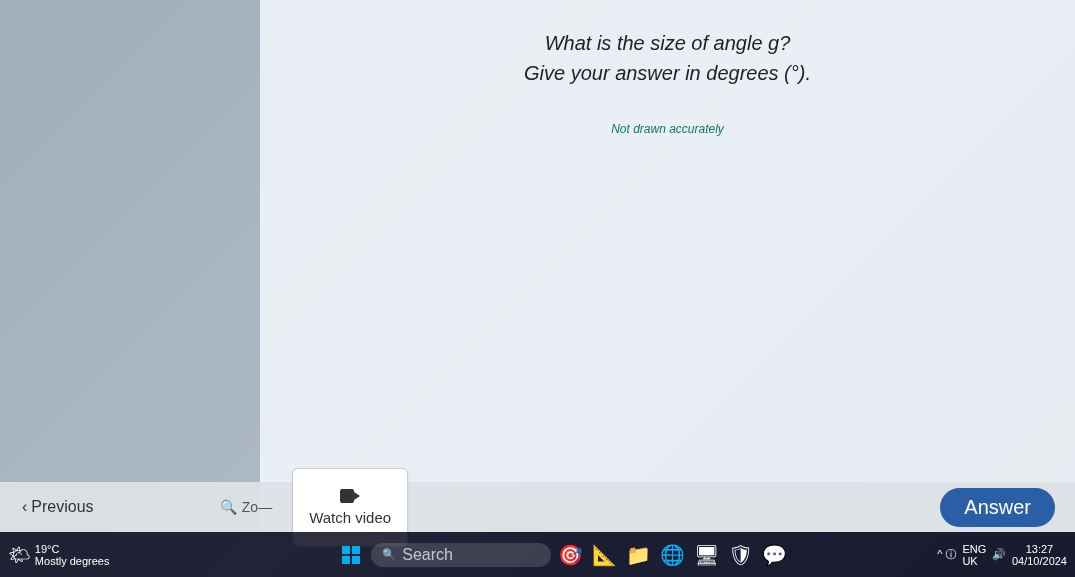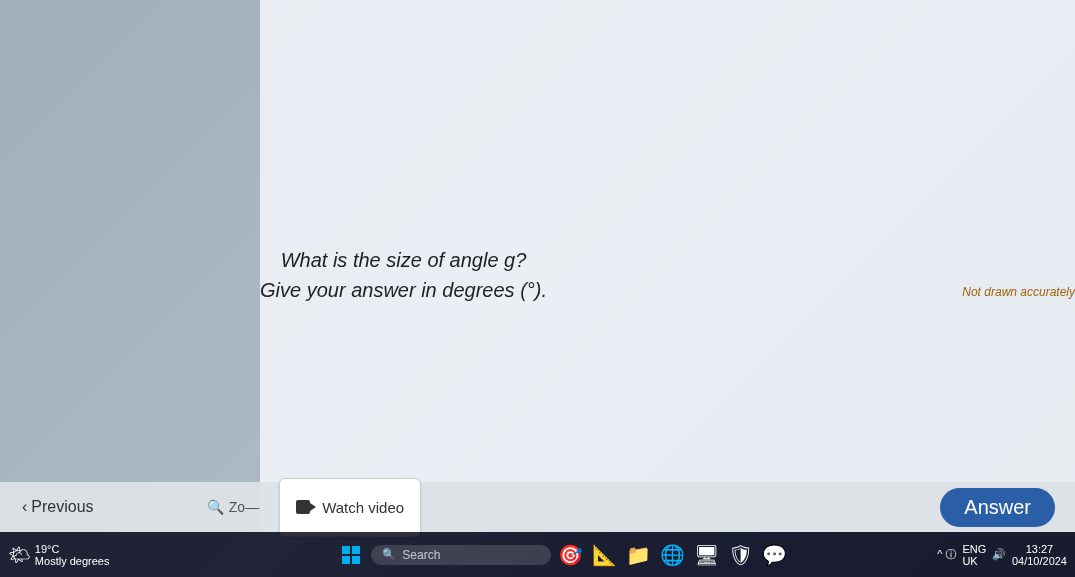--- a/index.html
+++ b/index.html
@@ -22,24 +22,23 @@
 
     
     .main-content {
       position: absolute;
       top: 0;
       left: 260px;
       right: 0;
       bottom: 45px;
       background: rgba(240, 244, 248, 0.92);
       display: flex;
-      flex-direction: row;
-      align-items: center;
-      padding-top: 47px;
-      justify-content: space-between;
+      flex-direction: column;
+      align-items: center;
+      padding-top: 28px;
     }
 
     
     .left-panel {
       position: absolute;
       top: 0;
       left: 0;
       width: 260px;
       bottom: 45px;
       background: rgba(180, 190, 200, 0.7);
@@ -63,21 +62,21 @@
     }
 
     .pie-svg {
       width: 200px;
       height: 200px;
     }
 
     .not-drawn-label {
       text-align: center;
       font-size: 12px;
-      color: #a16207;
+      color: #0f766e;
       font-style: italic;
       margin-top: 4px;
     }
 
     
     .bottom-toolbar {
       position: absolute;
       bottom: 45px;
       left: 0;
       right: 0;
@@ -122,20 +121,21 @@
       align-items: center;
       gap: 6px;
       background: white;
       border: 1.5px solid #ccc;
       border-radius: 6px;
       padding: 20px 16px;
       font-size: 15px;
       cursor: pointer;
       color: #333;
       box-shadow: 0 1px 3px rgba(0,0,0,0.1);
+      flex-direction: column;
     }
 
     .answer-btn {
       background: #2a5fa8;
       color: white;
       border: none;
       border-radius: 20px;
       padding: 8px 24px;
       font-size: 20px;
       cursor: pointer;
@@ -201,21 +201,21 @@
       padding: 3px 12px;
       gap: 6px;
       width: 180px;
     }
 
     .search-box input {
       background: none;
       border: none;
       outline: none;
       color: white;
-      font-size: 12px;
+      font-size: 16px;
       width: 130px;
     }
 
     .search-box input::placeholder { color: rgba(255,255,255,0.7); }
 
     .taskbar-right {
       display: flex;
       align-items: center;
       gap: 6px;
       font-size: 11px;

